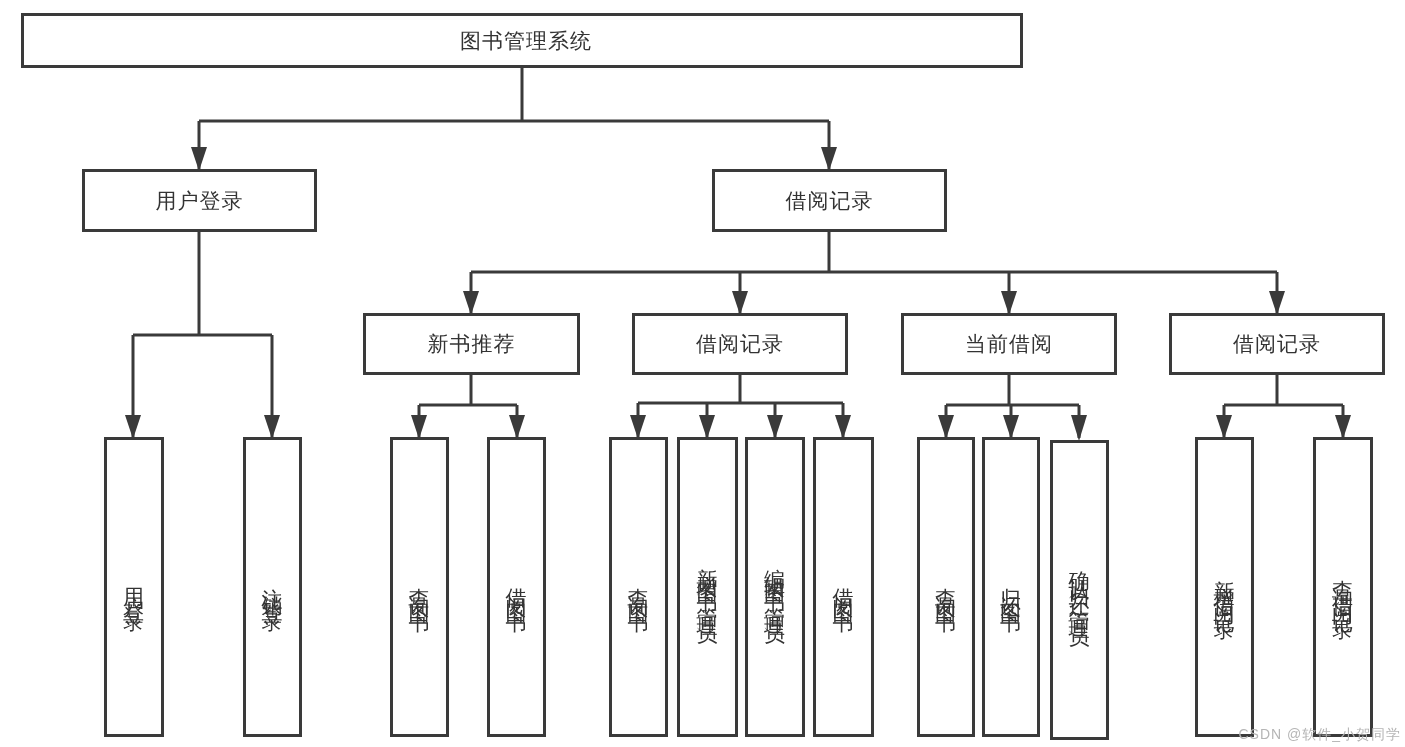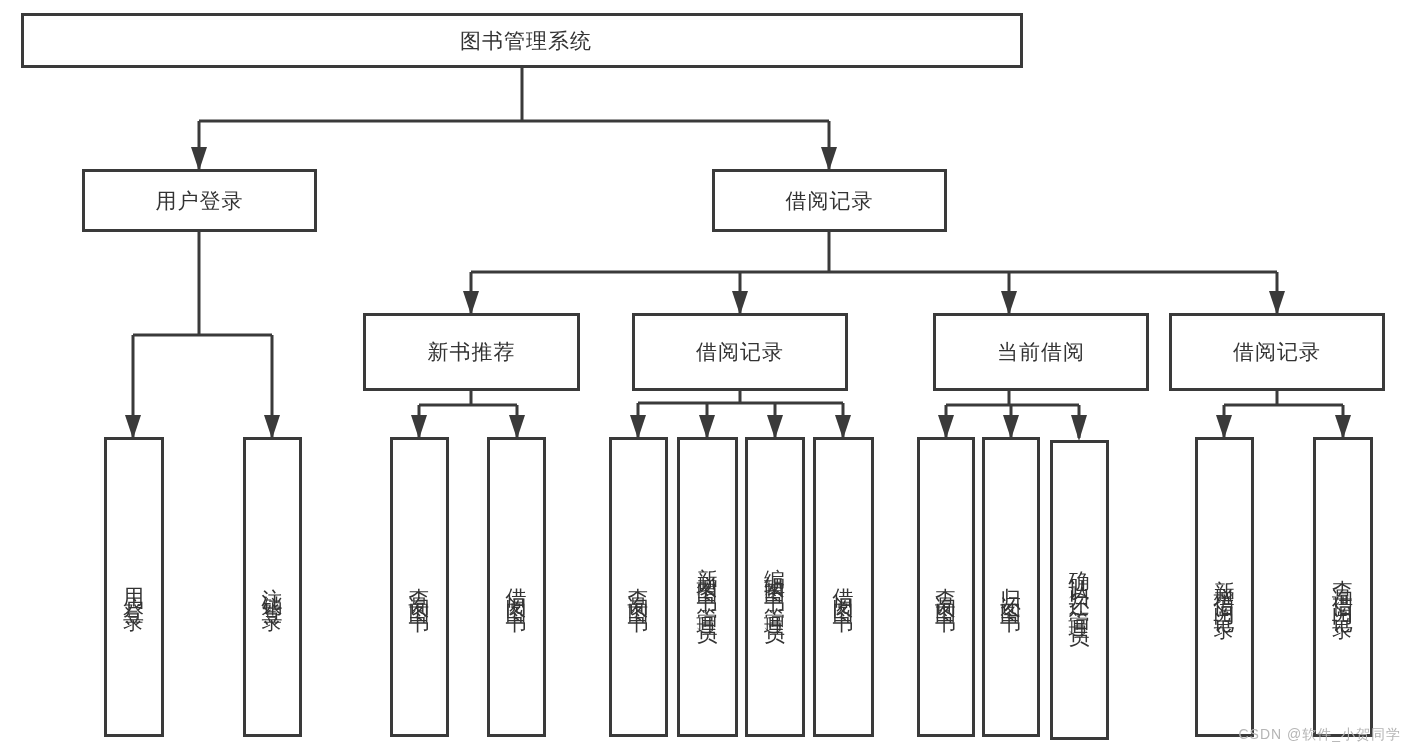--- a/index.html
+++ b/index.html
@@ -25,24 +25,24 @@
     writing-mode:vertical-rl;text-orientation:mixed;
     font-size:21px;letter-spacing:8px;line-height:1;
     color:var(--text);
   }
   
   .n-root{left:21px;top:13px;width:1002px;height:55px;padding-left:8px;}
   
   .n-user-login{left:82px;top:169px;width:235px;height:63px;}
   .n-book-mgmt{left:712px;top:169px;width:235px;height:63px;}
   
-  .lv2{top:313px;height:78px;}
+  .lv2{top:313px;height:62px;}
   .n-new-book-rec{left:363px;width:217px;}
   .n-book-borrow{left:632px;width:216px;}
-  .n-current-borrow{left:901px;width:216px;margin-left:32px;}
+  .n-current-borrow{left:901px;width:216px;}
   .n-borrow-records{left:1169px;width:216px;}
   
   .leaf{top:437px;height:300px;}
   .n-leaf-user-login{left:104px;width:60px;}
   .n-leaf-logout{left:243px;width:59px;}
   .n-rec-query{left:390px;width:59px;}
   .n-rec-borrow{left:487px;width:59px;}
   .n-bb-query{left:609px;width:59px;}
   .n-bb-add{left:677px;width:61px;}
   .n-bb-edit{left:745px;width:60px;}

